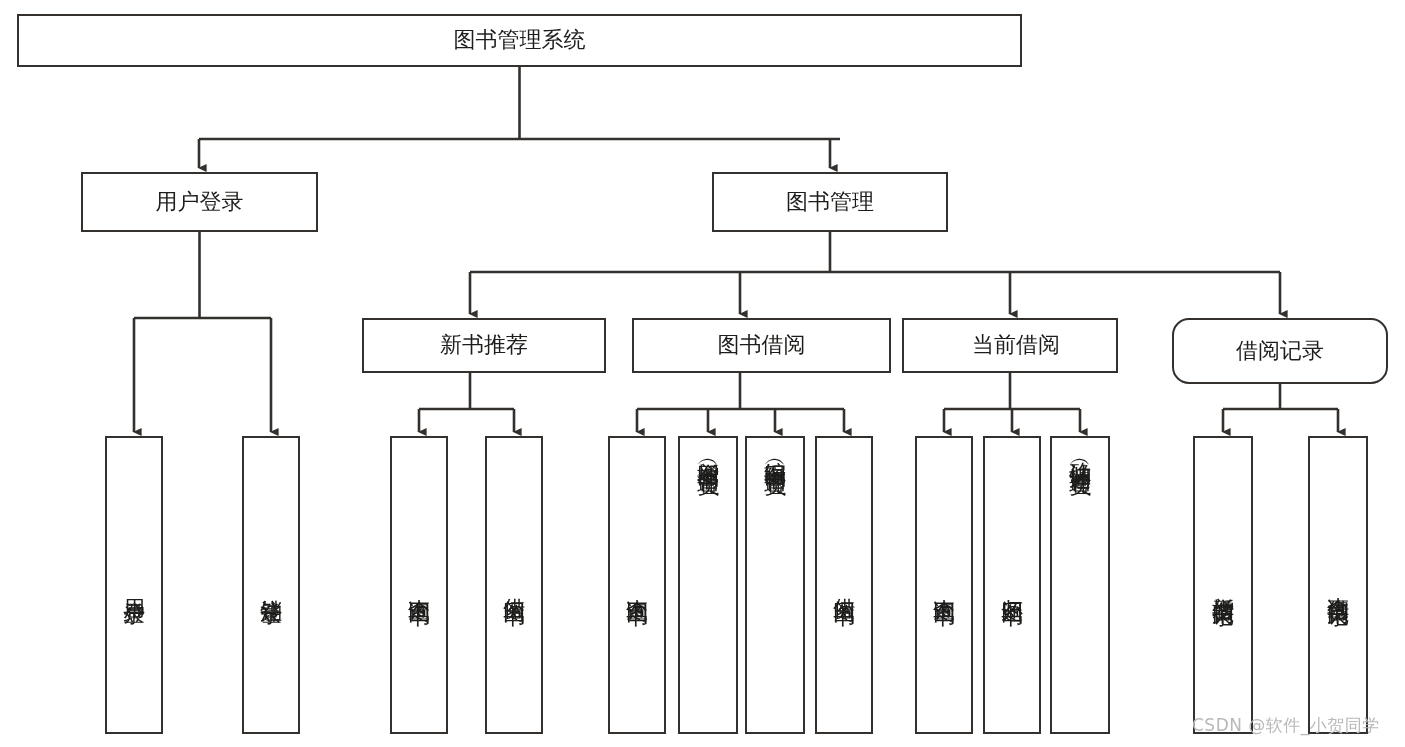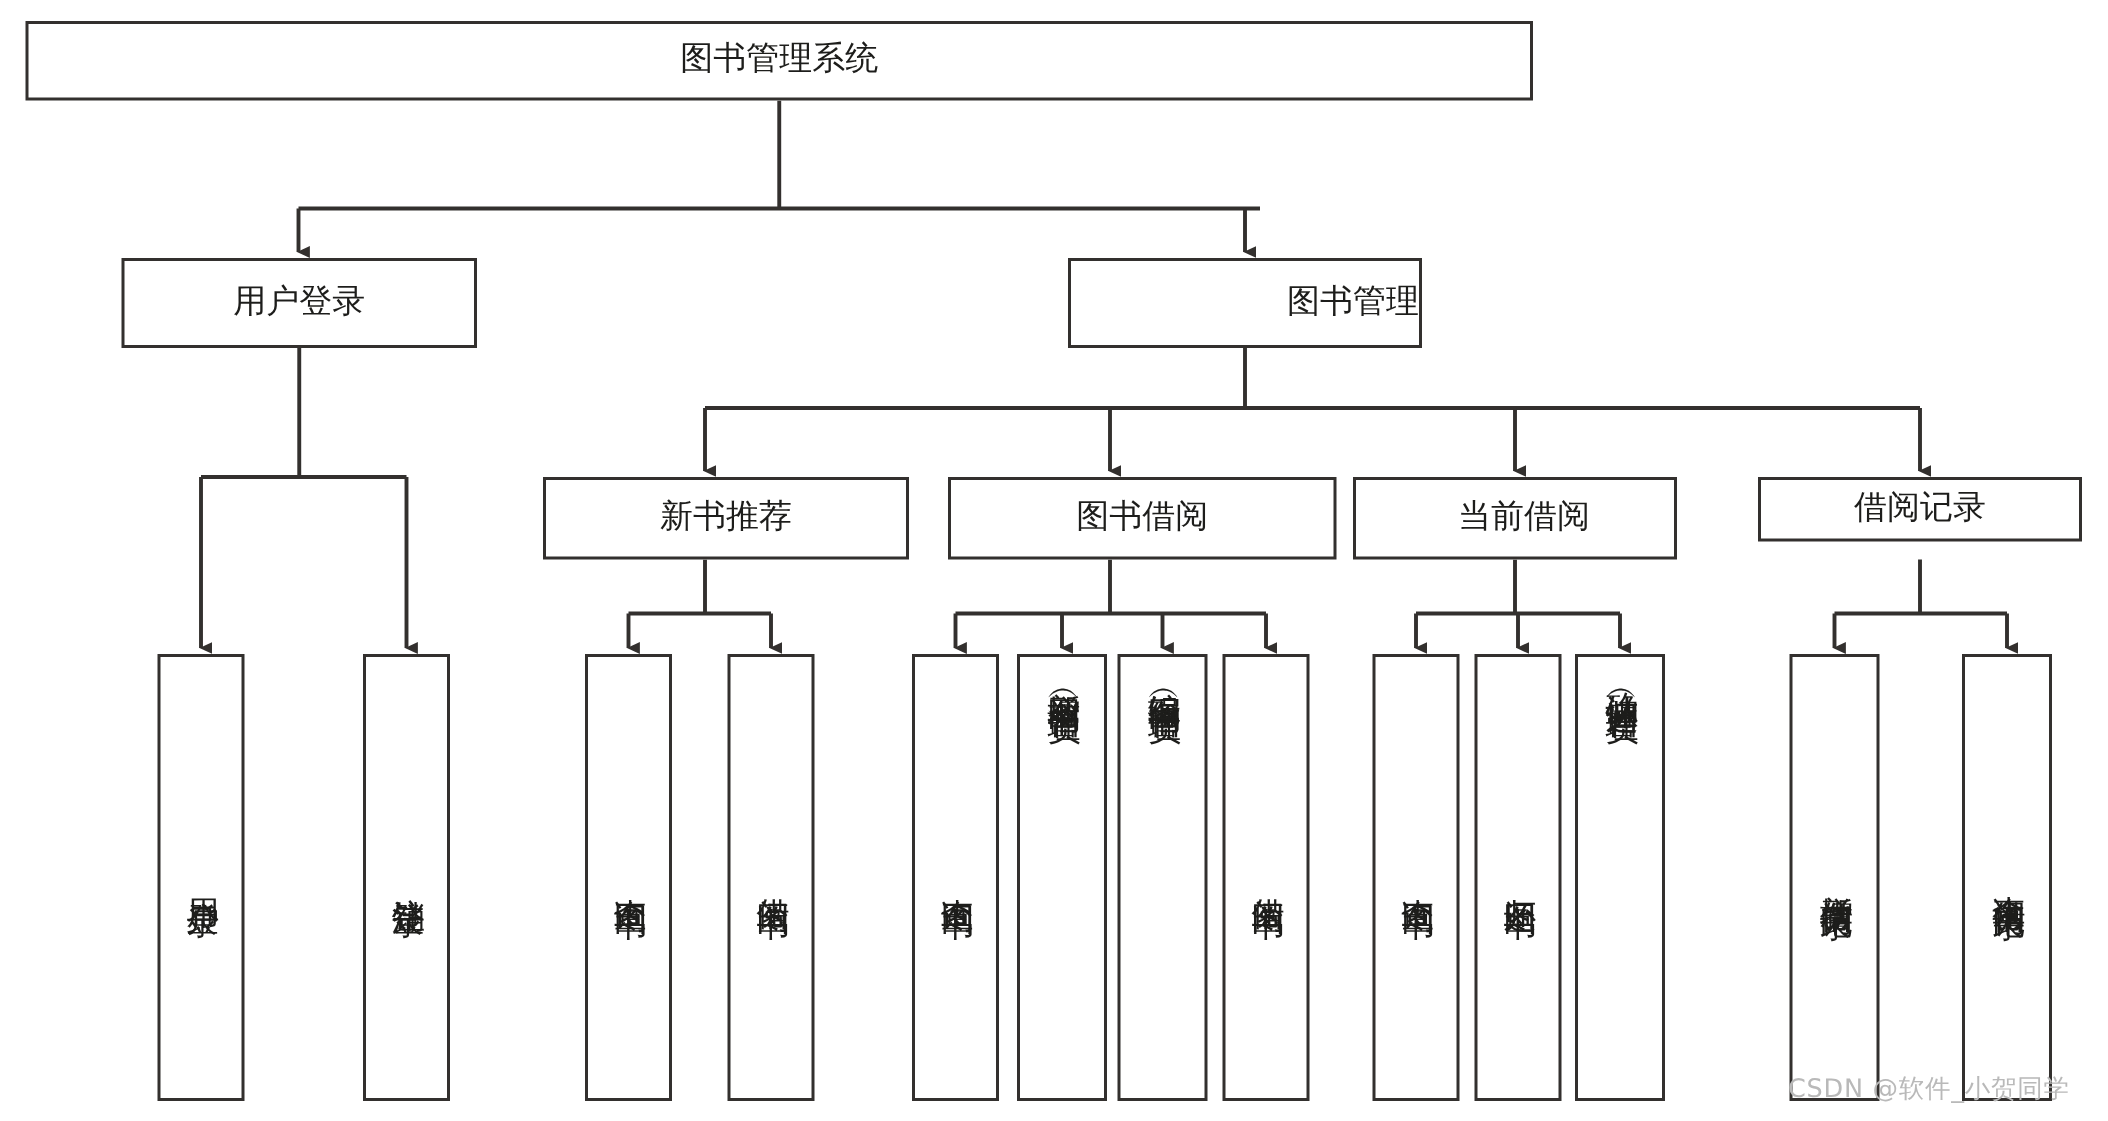--- a/index.html
+++ b/index.html
@@ -126,34 +126,34 @@
     </g>
   </svg>
 
   <div class="node-box horiz" style="left:17px; top:14px; width:1005px; height:53px;">
     <span class="node-label">图书管理系统</span>
   </div>
 
   <div class="node-box horiz" style="left:81px; top:172px; width:237px; height:60px;">
     <span class="node-label">用户登录</span>
   </div>
-  <div class="node-box horiz" style="left:712px; top:172px; width:236px; height:60px;justify-content:flex-end;">
+  <div class="node-box horiz" style="left:712px; top:172px; width:236px; height:60px;">
     <span class="node-label">图书管理</span>
   </div>
 
   <div class="node-box horiz" style="left:362px; top:318px; width:244px; height:55px;">
     <span class="node-label">新书推荐</span>
   </div>
   <div class="node-box horiz" style="left:632px; top:318px; width:259px; height:55px;">
     <span class="node-label">图书借阅</span>
   </div>
   <div class="node-box horiz" style="left:902px; top:318px; width:216px; height:55px;padding-left:12px;">
     <span class="node-label">当前借阅</span>
   </div>
-  <div class="node-box horiz" style="left:1172px; top:318px; width:216px; height:43px;">
+  <div class="node-box horiz" style="left:1172px; top:318px; width:216px; height:66px;border-radius:17px;">
     <span class="node-label">借阅记录</span>
   </div>
 
   <div class="node-box vert pad-mid" style="left:105px; top:436px; width:58px; height:298px;">
     <span class="node-label">用户登录</span>
   </div>
   <div class="node-box vert pad-mid" style="left:242px; top:436px; width:58px; height:298px;">
     <span class="node-label">注销登录</span>
   </div>
 

